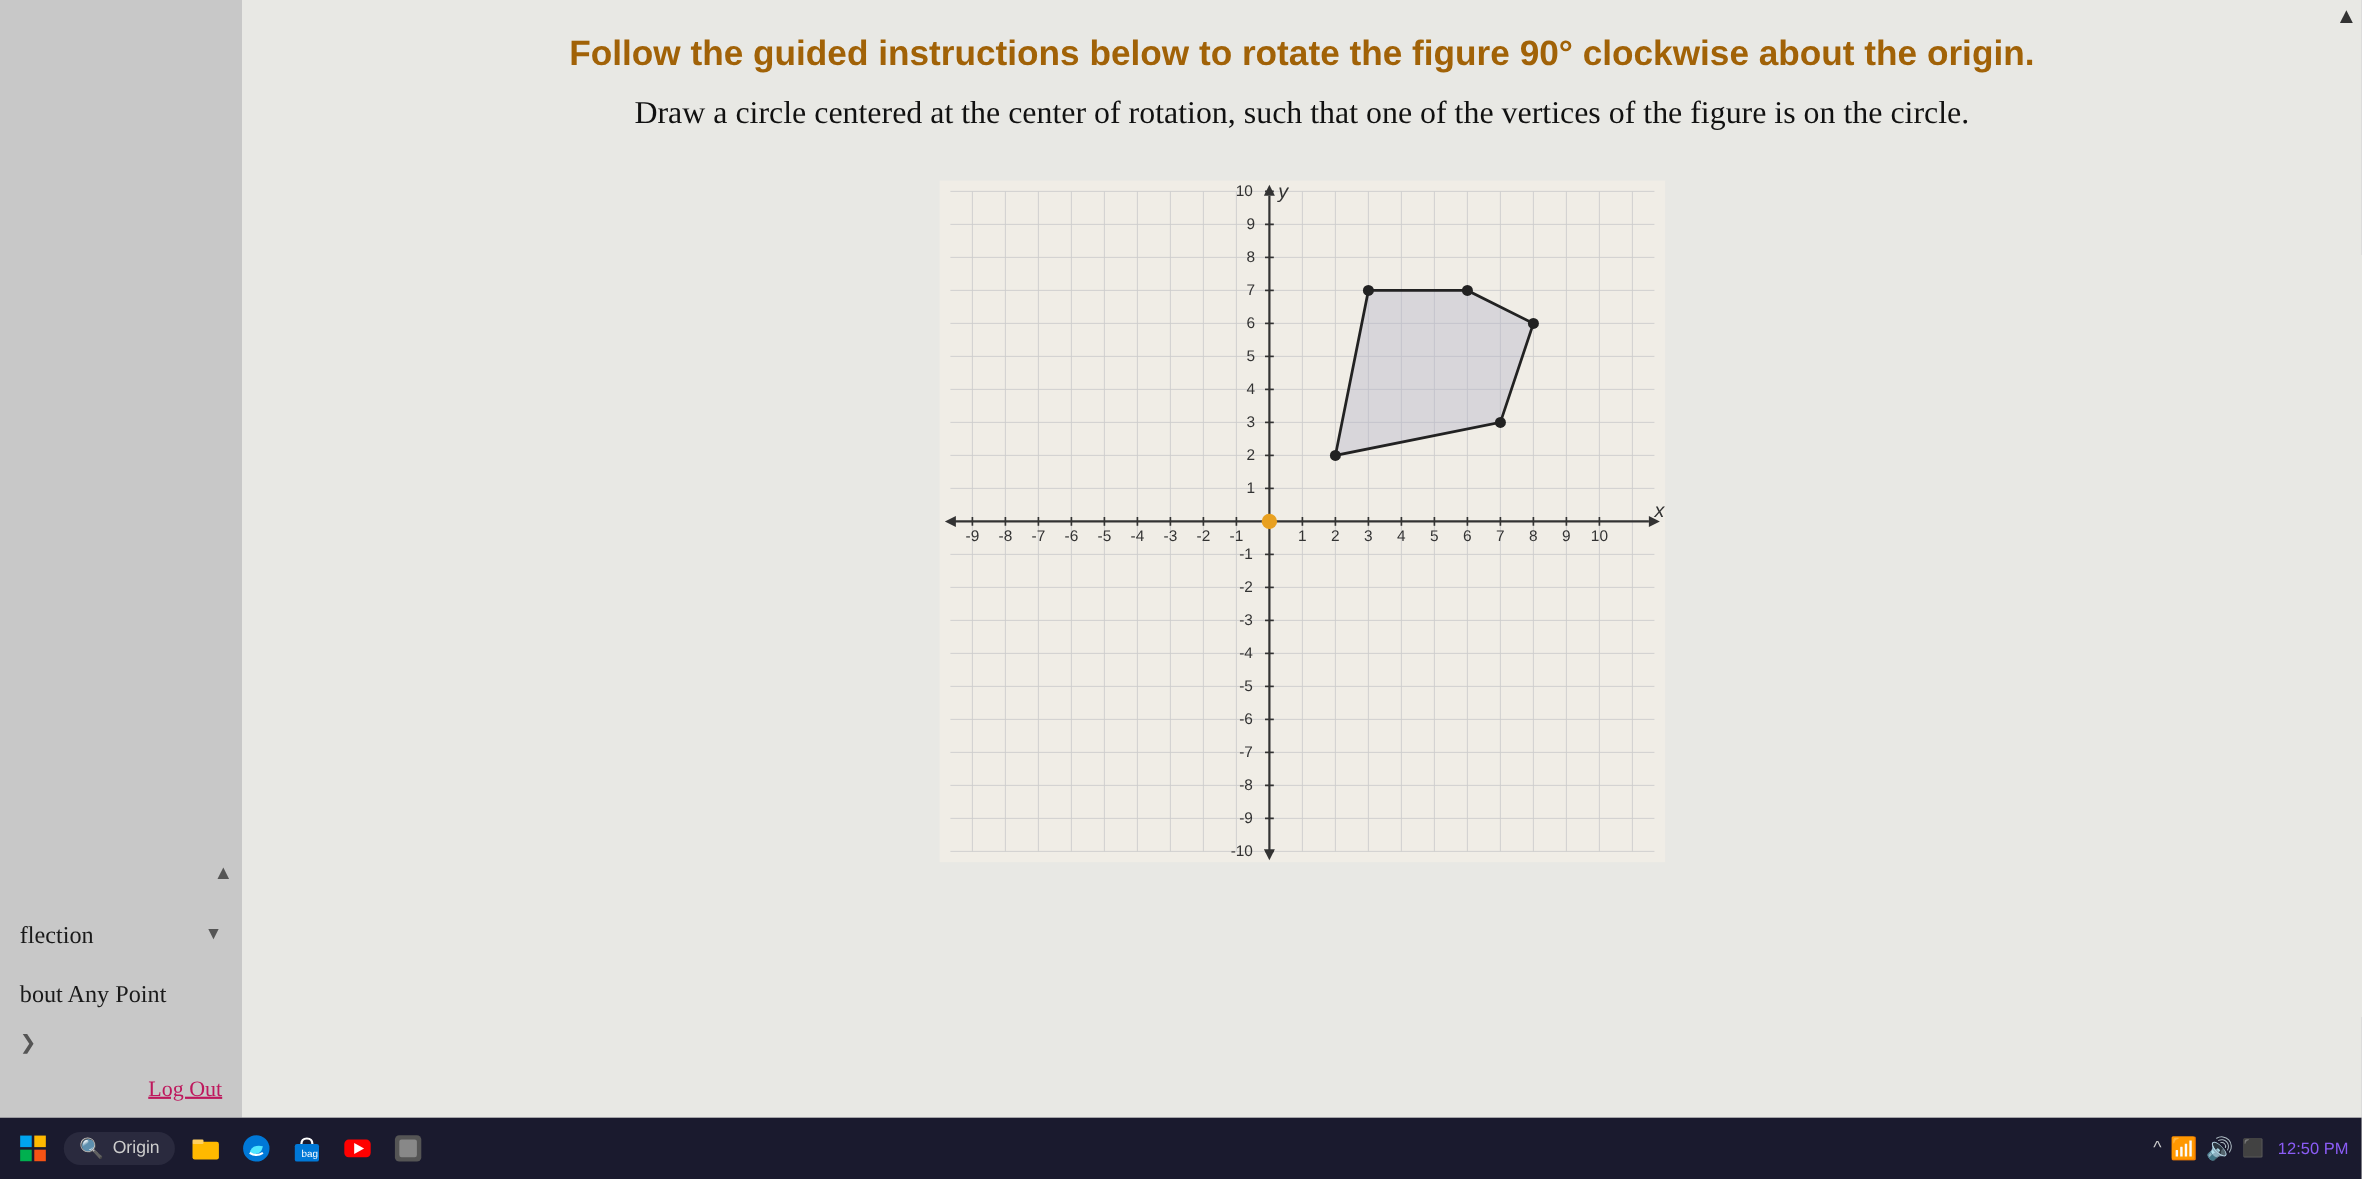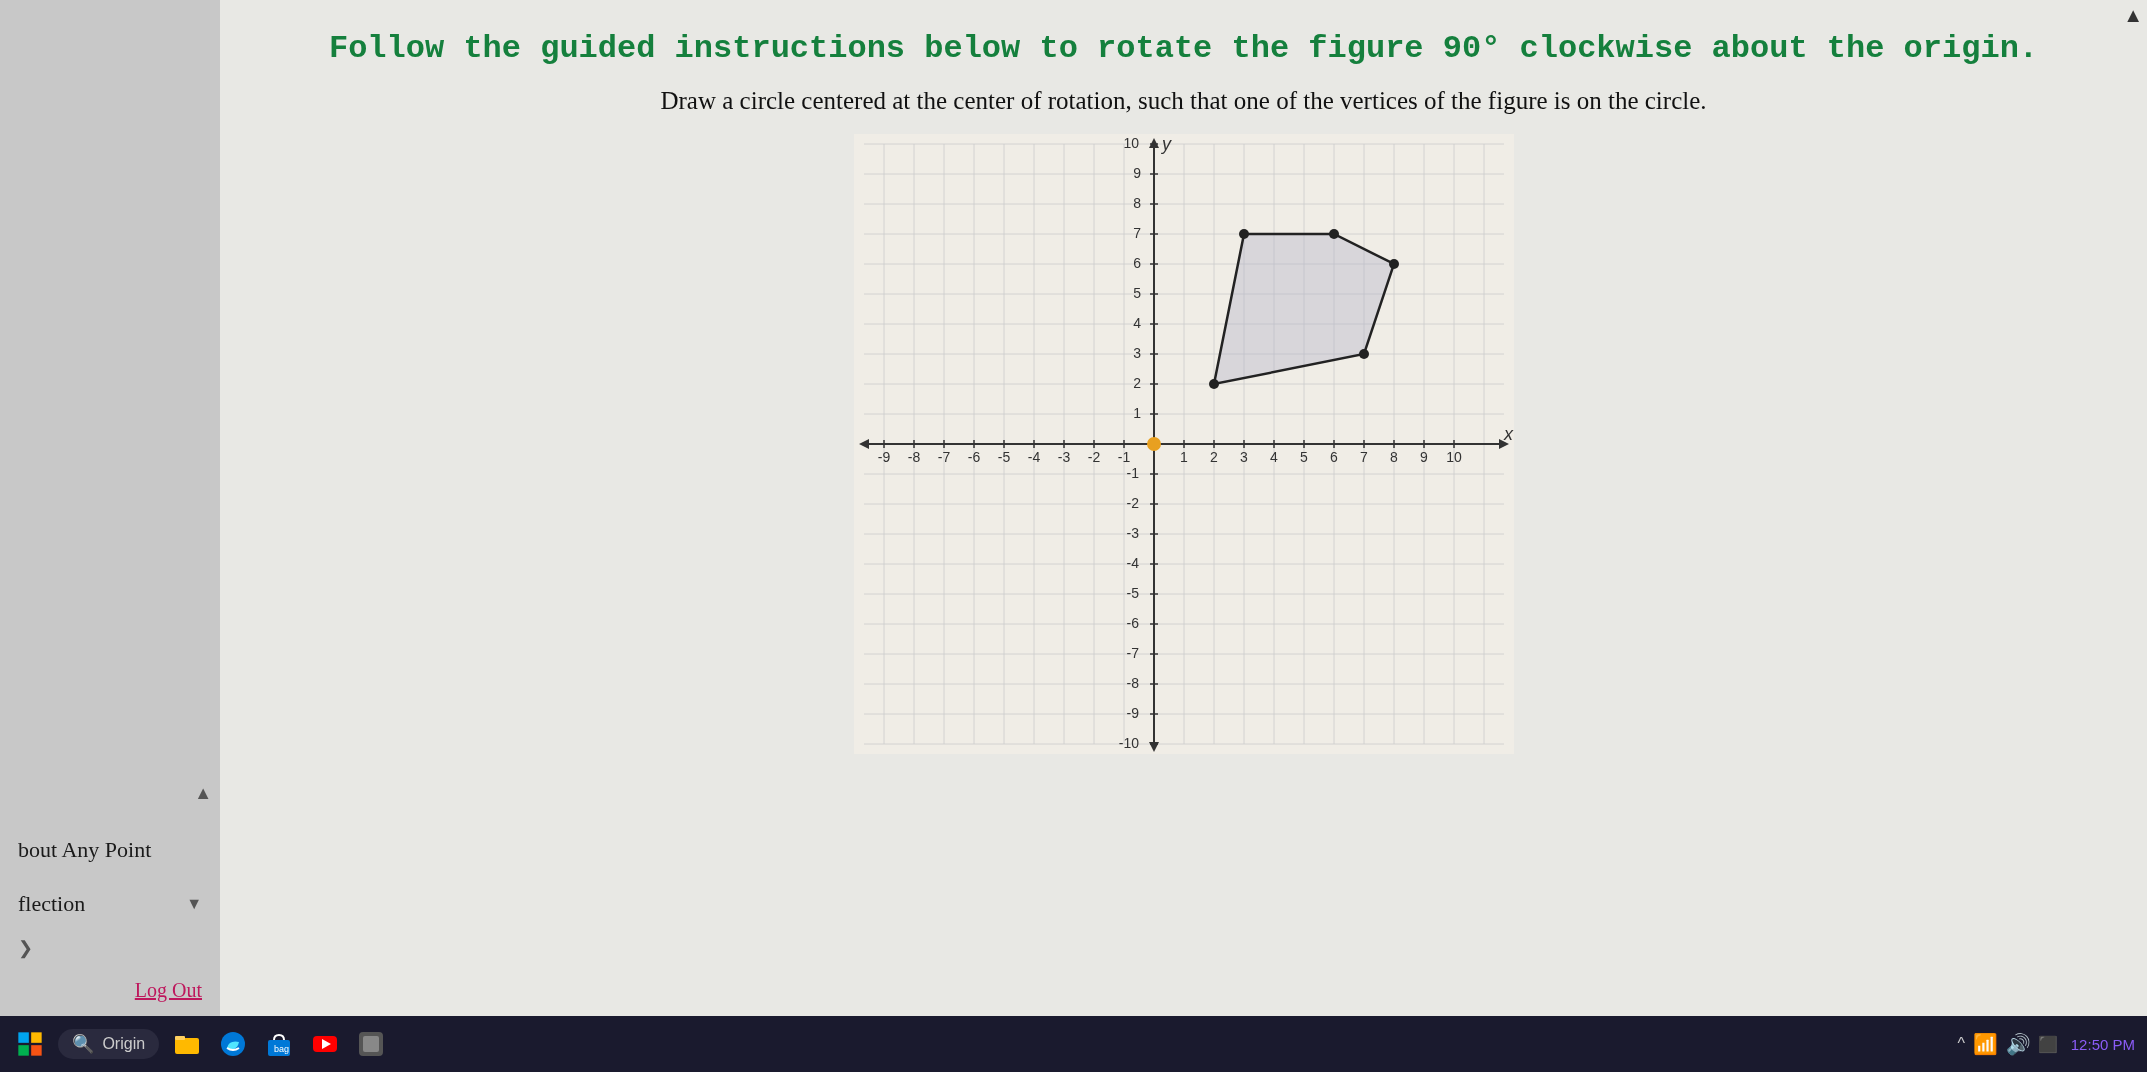--- a/index.html
+++ b/index.html
@@ -78,30 +78,30 @@
       align-items: center;
       padding: 30px 40px 20px 40px;
       position: relative;
       overflow: hidden;
     }
 
     .instruction-title {
       font-size: 32px;
       font-weight: bold;
       text-align: center;
-      color: #15803d;
+      color: #a16207;
       margin-bottom: 16px;
-      font-family: Liberation Mono, monospace;
+      font-family: Liberation Sans, sans-serif;
     }
 
     .instruction-sub {
-      font-size: 25px;
+      font-size: 29px;
       text-align: right;
       color: #111;
-      margin-bottom: 16px;
+      margin-bottom: 40px;
       line-height: 1.4;
       font-family: Georgia, serif;
     }
 
     
     .graph-container {
       position: relative;
       width: 660px;
       height: 620px;
     }
@@ -191,27 +191,27 @@
 
   <div class="sidebar">
     <div class="sidebar-spacer"></div>
 
     <div style="position:relative; display:flex; align-items:center;">
 
       <div style="position:absolute; right:8px; top:-40px; color:#555; font-size:18px; cursor:pointer;">▲</div>
     </div>
 
 
-    <div class="sidebar-item">
-      <span>bout Any Point</span>
-    </div>
-
     <div class="sidebar-item" style="display:flex; align-items:center; justify-content:space-between;">
       <span>flection</span>
       <span style="font-size:16px; color:#555;">▼</span>
+    </div>
+
+    <div class="sidebar-item">
+      <span>bout Any Point</span>
     </div>
 
     <div style="display:flex; align-items:center; padding: 6px 18px; cursor:pointer;">
       <span style="font-size:18px; color:#555;">❯</span>
     </div>
 
     <div class="log-out">
       <span>Log Out</span>
     </div>
   </div>

